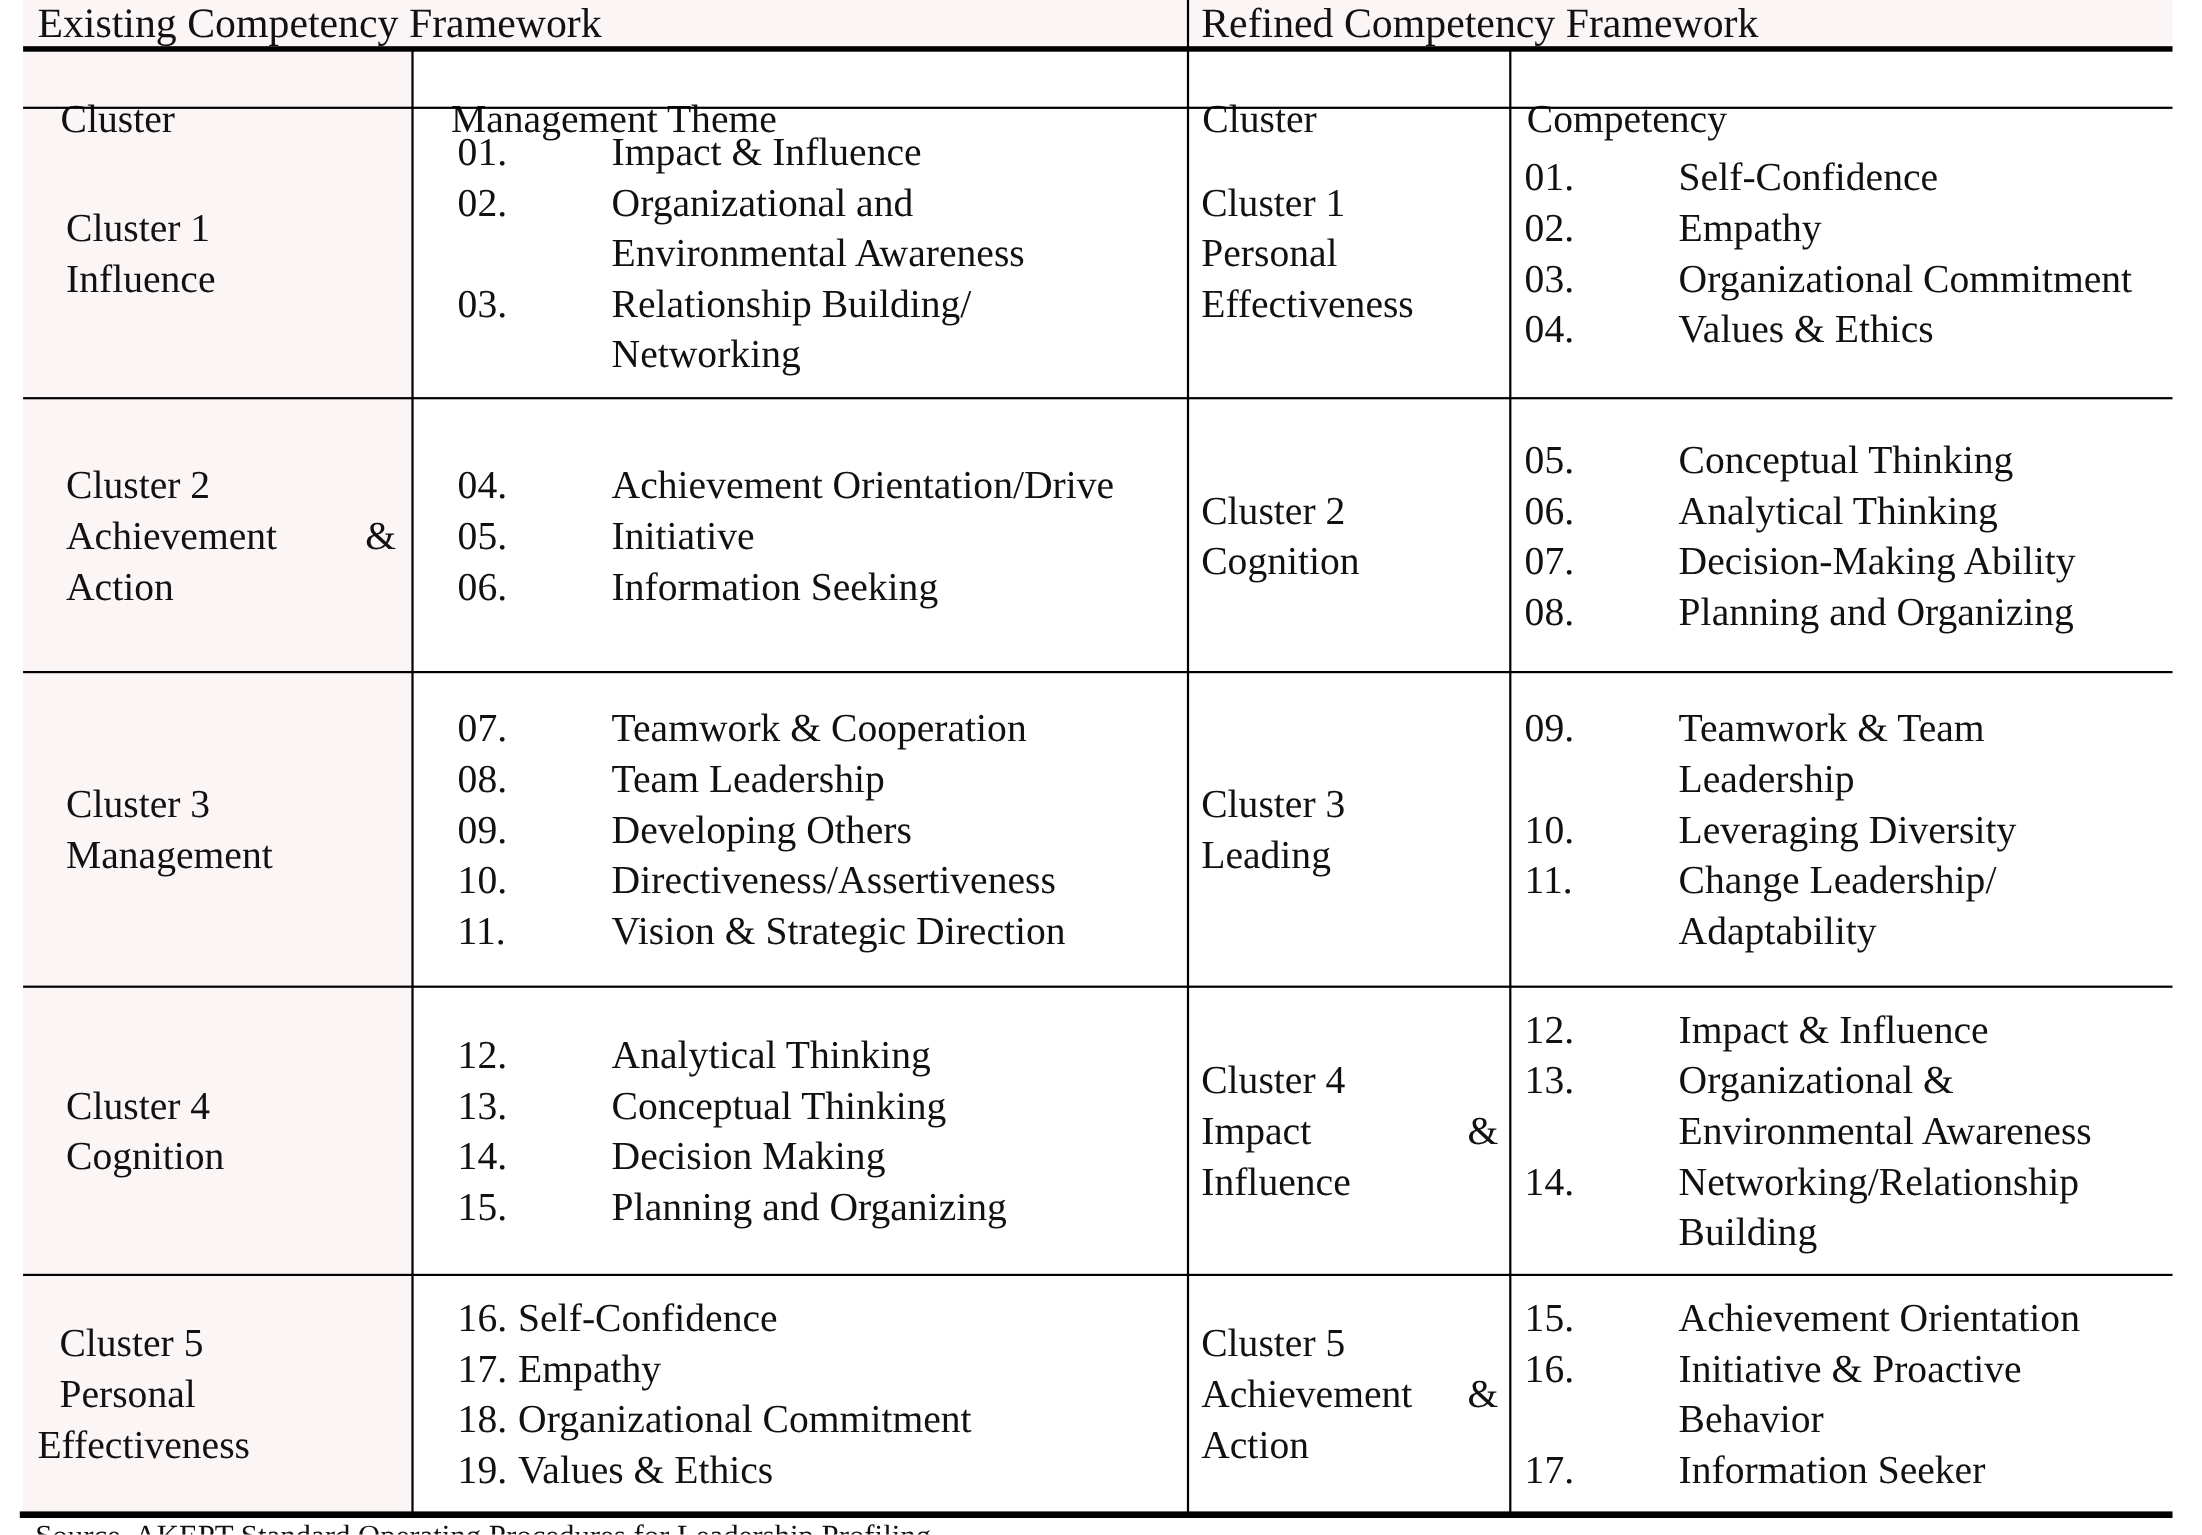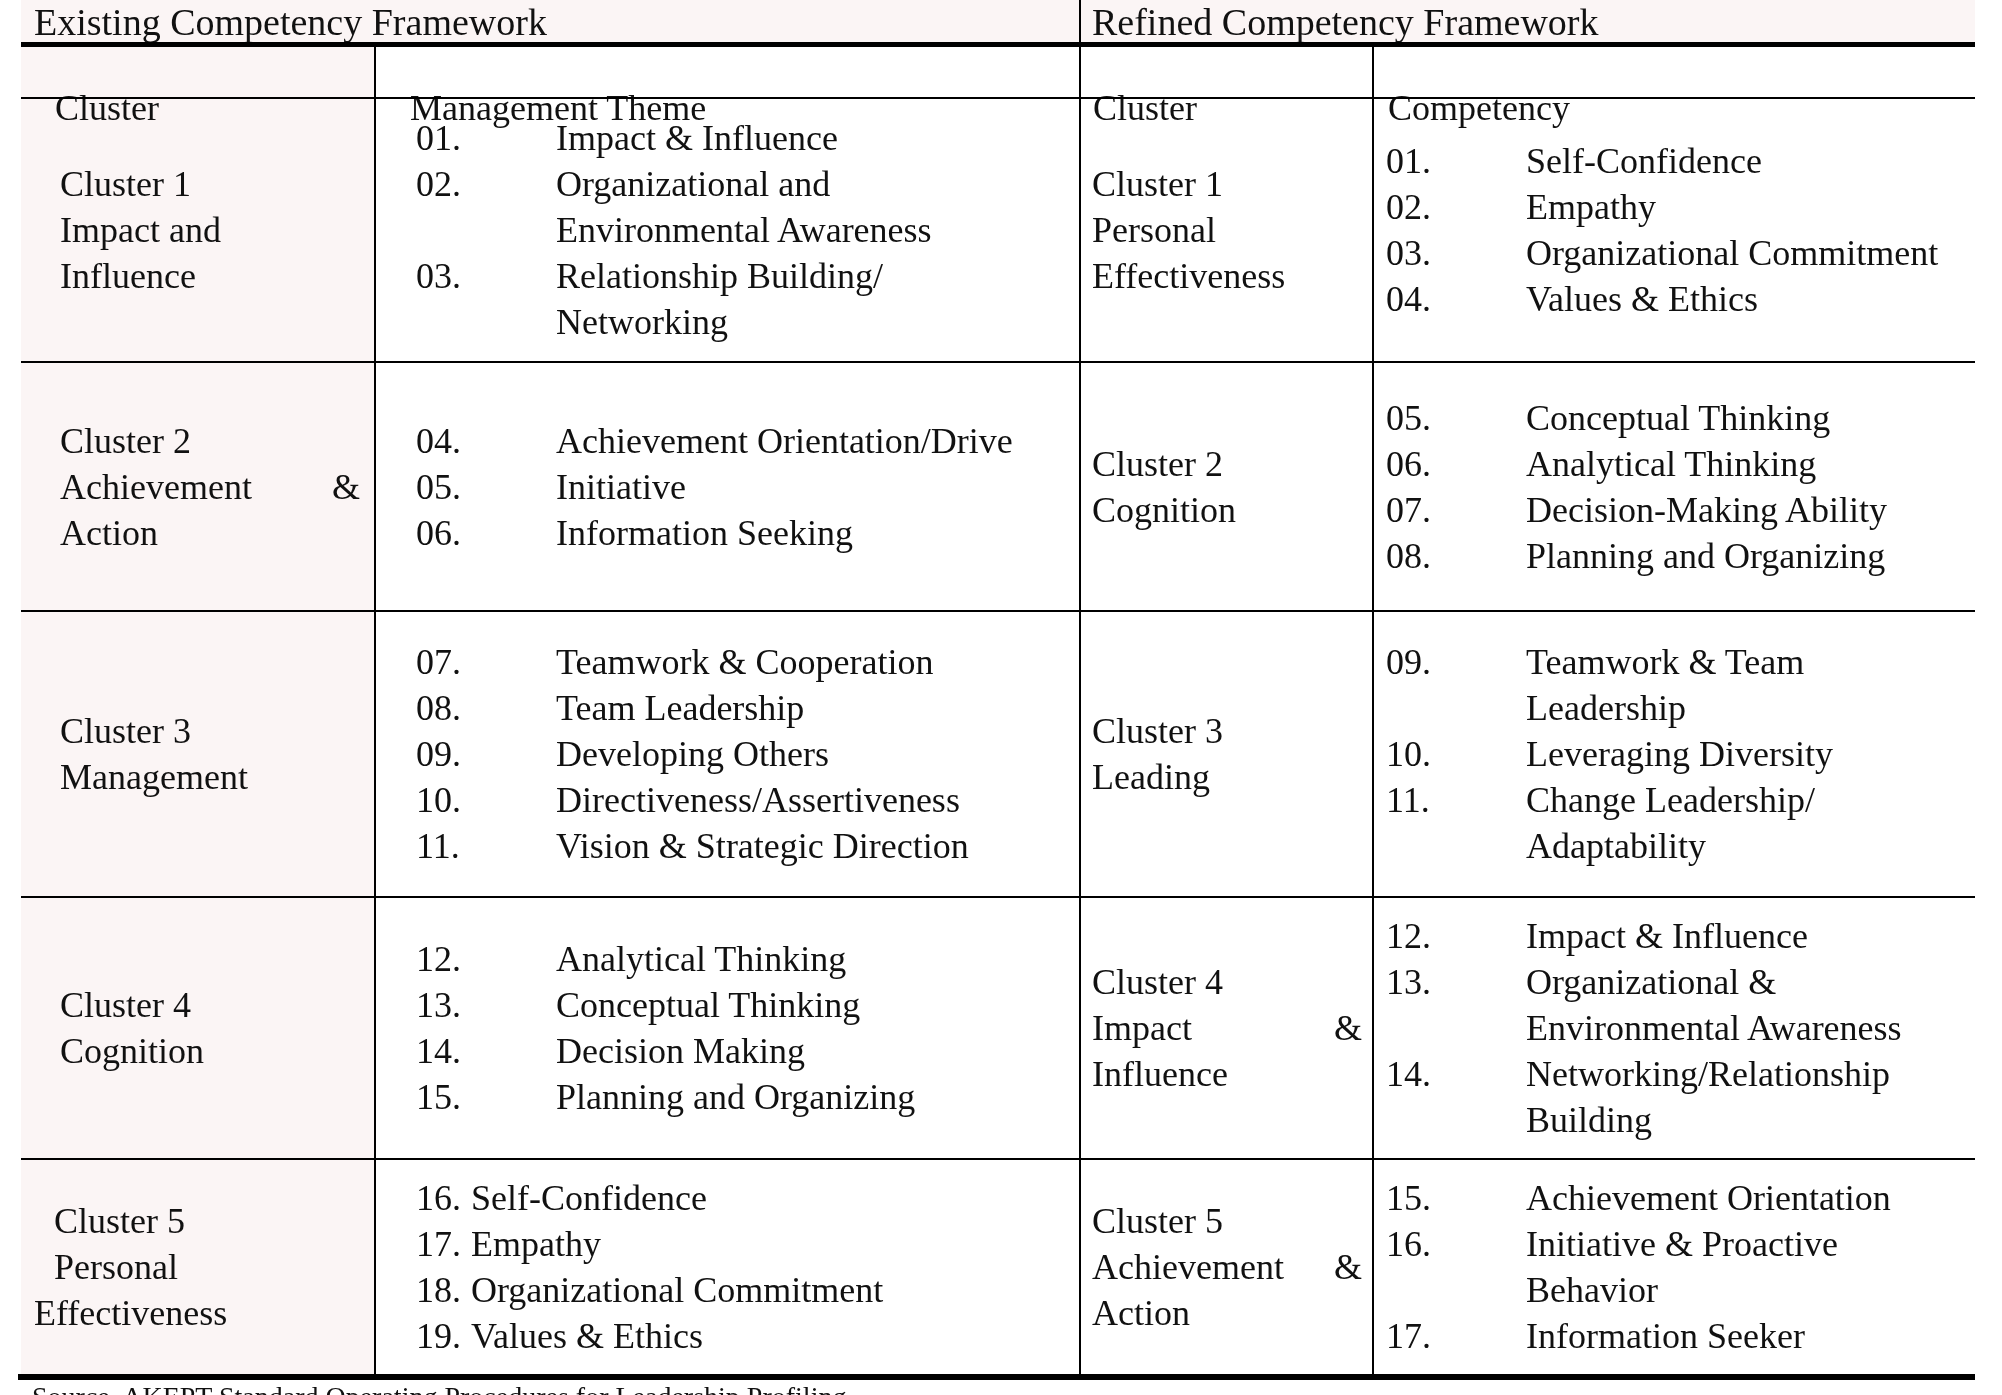--- a/index.html
+++ b/index.html
@@ -29,21 +29,20 @@
 <div class="abs title" style="left:1092px; top:2px;">Refined Competency Framework</div>
 
 <div class="abs colhead" style="left:55px; top:55px;">Cluster</div>
 <div class="abs colhead" style="left:410px; top:55px;">Management Theme</div>
 <div class="abs colhead" style="left:1093px; top:55px;">Cluster</div>
 <div class="abs colhead" style="left:1388px; top:55px;">Competency</div>
 
 <div id="rows-container">
     <div class="abs cell cluster-cell" style="left: 60px; top: 99px; width: 300px; height: 262px;">
       <div>Cluster 1</div>
-      <div>Impact and</div>
       <div>Influence</div>
     </div>
     <div class="abs cell" style="left: 416px; top: 99px; width: 634px; height: 262px;">
       <div class="list">
         <div class="item">
           <span class="num">01.</span>
           <span>Impact &amp; Influence</span>
         </div>
         <div class="item">
           <span class="num">02.</span>

